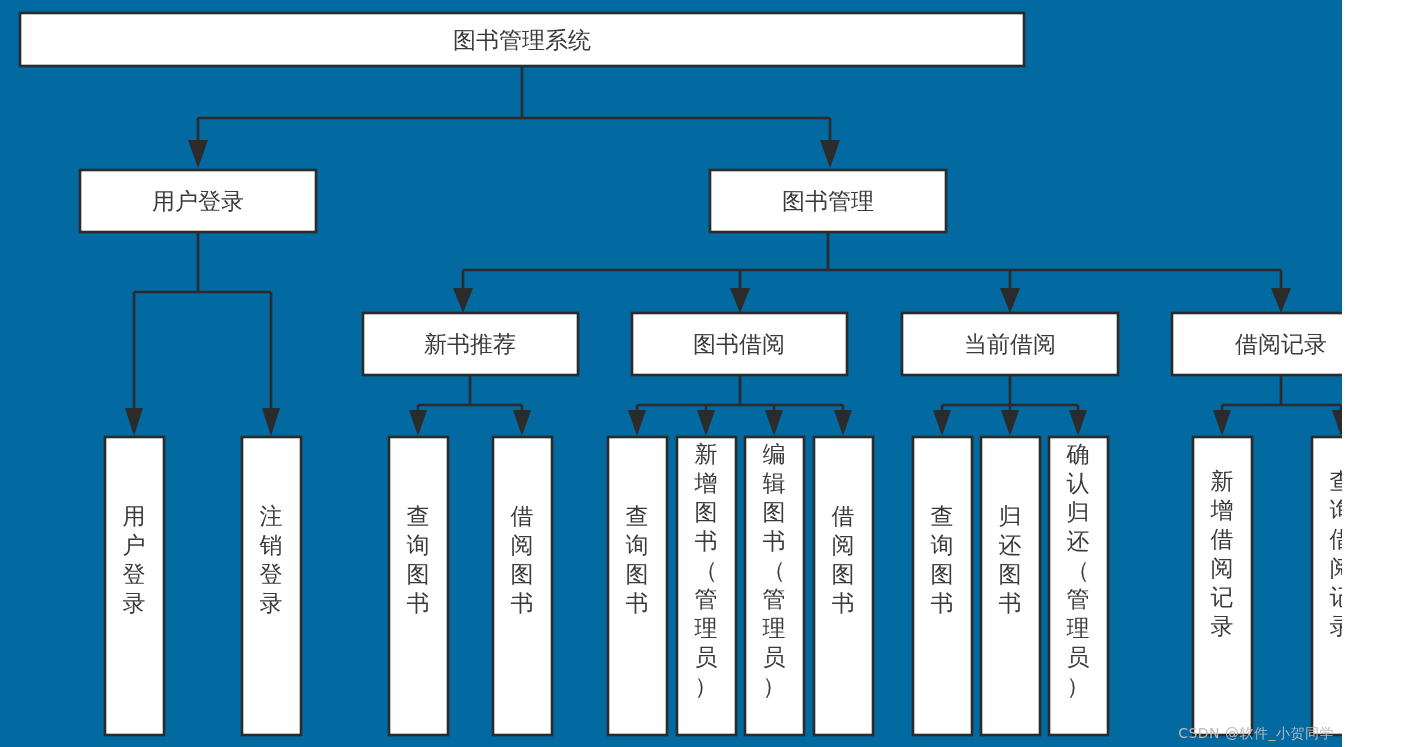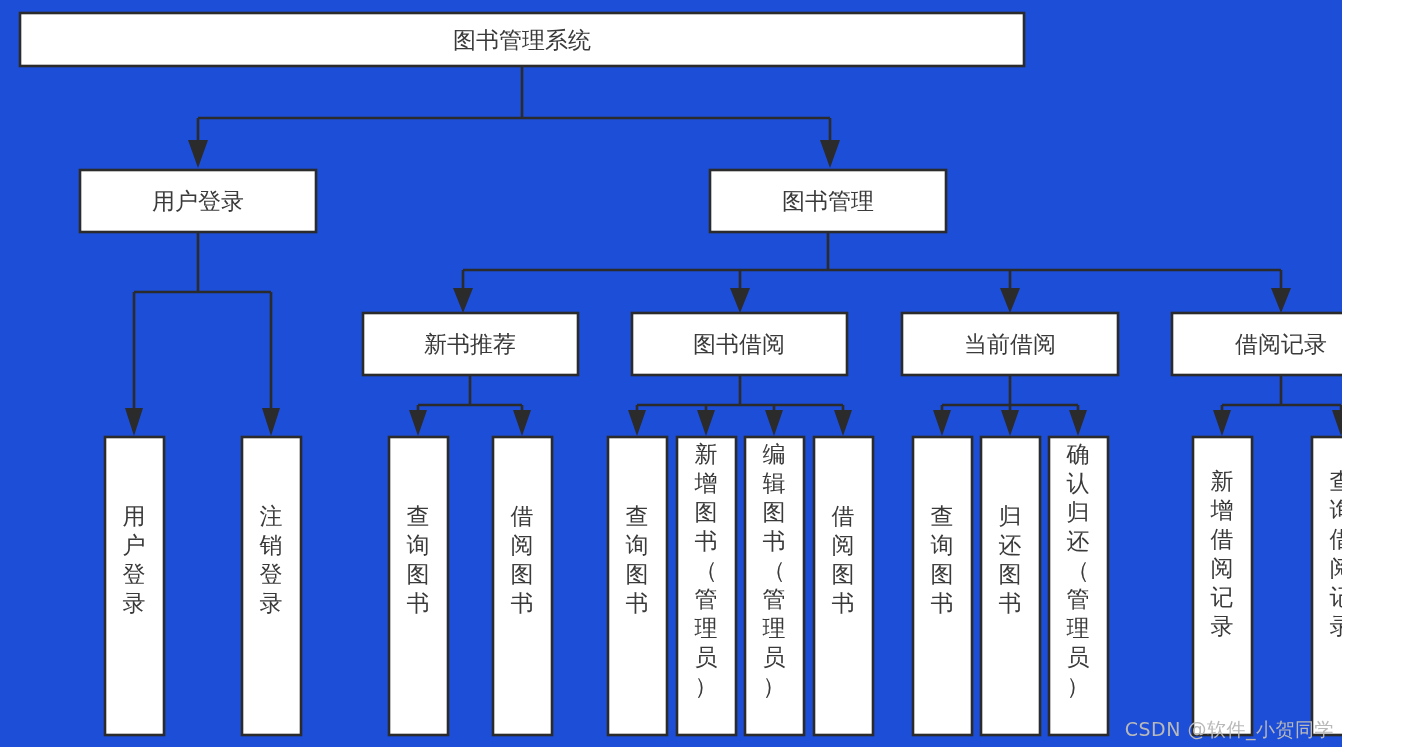--- a/index.html
+++ b/index.html
@@ -8,21 +8,21 @@
     padding: 0;
     background: #ffffff;
   }
   body {
     font-family: "DejaVu Sans", "Liberation Sans", sans-serif;
   }
   #diagram-root {
     position: relative;
     width: 1342px;
     height: 747px;
-    background: #1d4ed8;
+    background: #0369a1;
     overflow: hidden;
   }
   svg#tree-svg {
     position: absolute;
     left: 0;
     top: 0;
     width: 1405px;
     height: 747px;
     display: block;
   }
@@ -52,21 +52,21 @@
     fill: #3a3a3a;
     font-family: "DejaVu Sans", "Liberation Sans", sans-serif;
     font-size: 23px;
     text-anchor: middle;
   }
   .watermark-text {
     position: absolute;
     right: 8px;
     bottom: 4px;
     font-family: "DejaVu Sans", "Liberation Sans", sans-serif;
-    font-size: 19px;
+    font-size: 14px;
     color: #b9b9b9;
     white-space: nowrap;
     letter-spacing: 0.5px;
     pointer-events: none;
   }
 </style>
 </head>
 <body>
 
 <div id="diagram-root">

